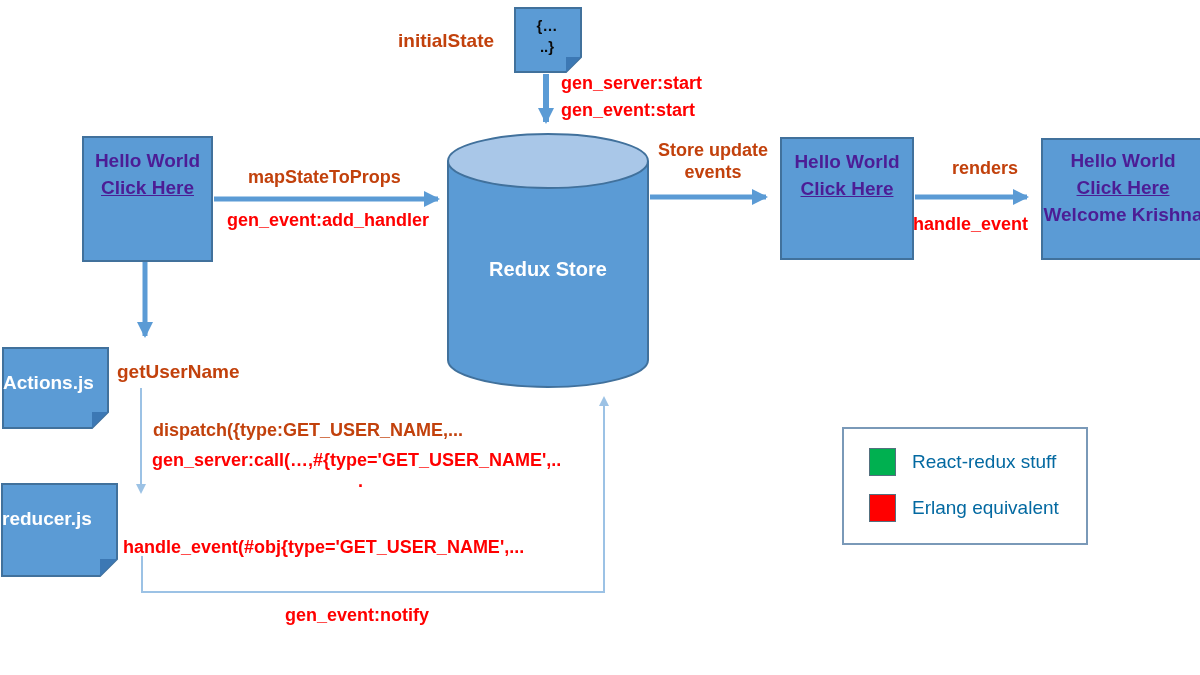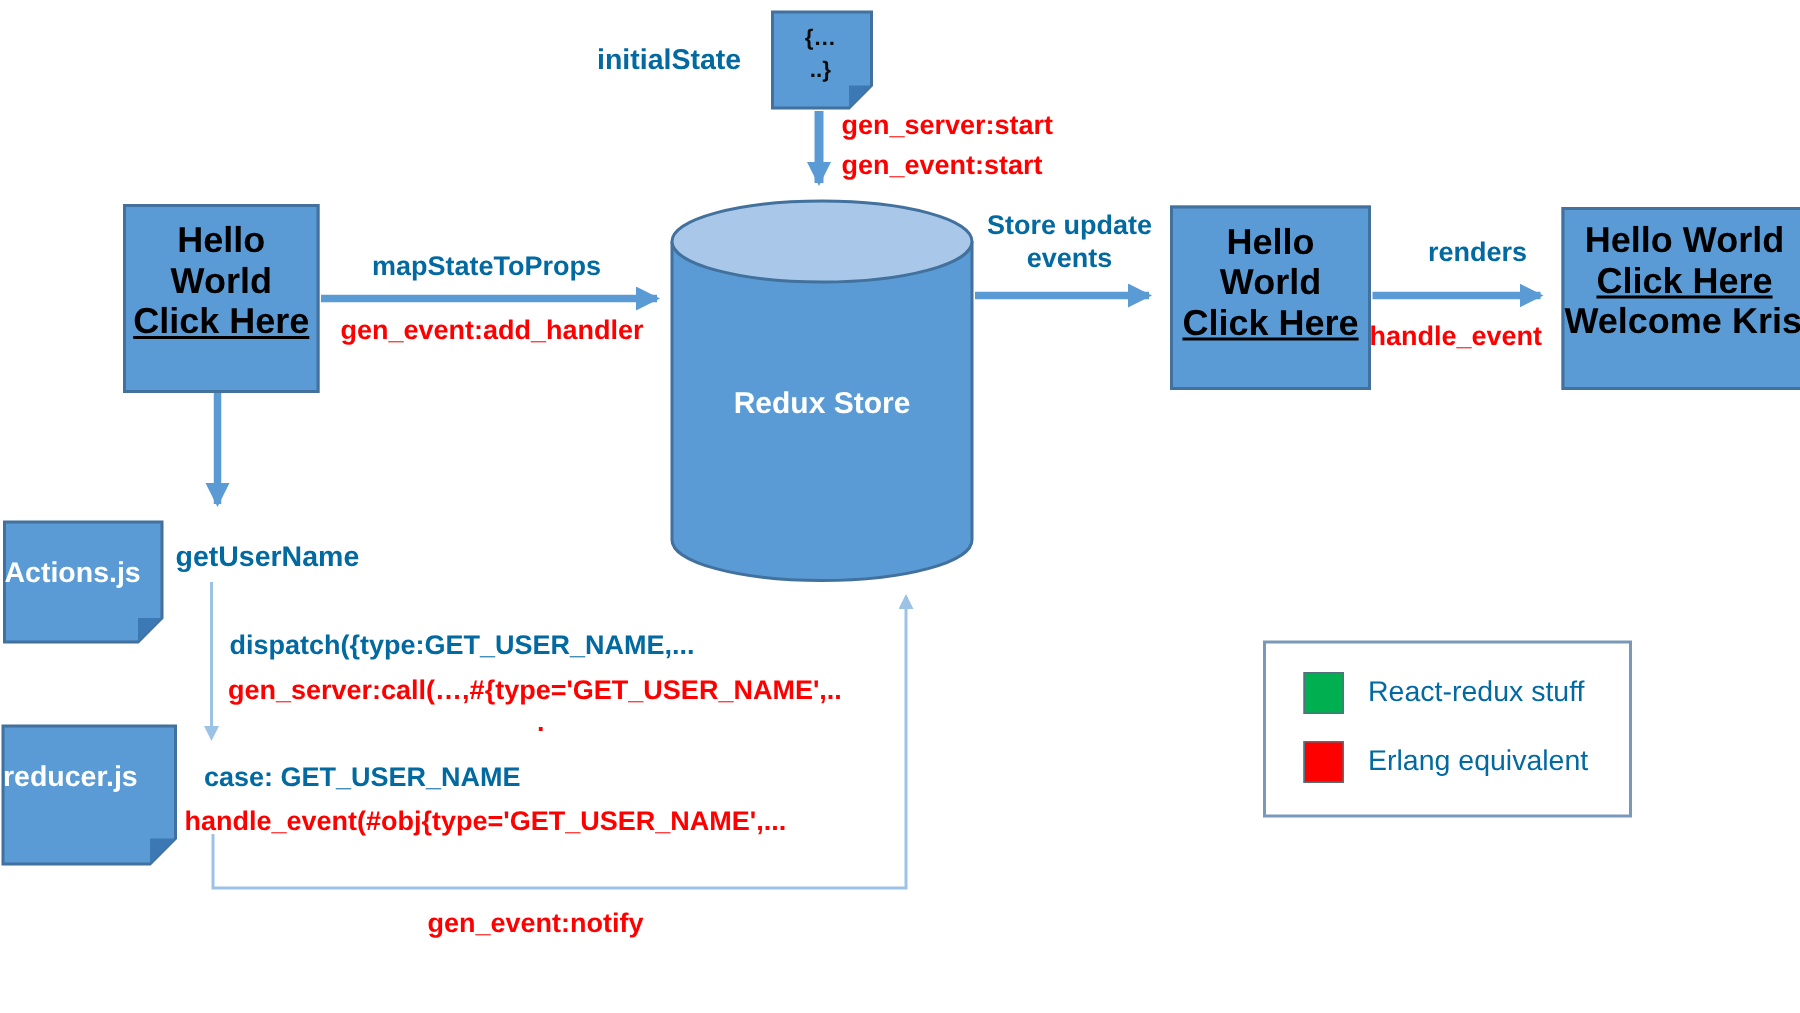--- a/index.html
+++ b/index.html
@@ -1,23 +1,23 @@
 <!DOCTYPE html>
 <html><head>
 <meta charset="utf-8">
 <style>
   html,body{margin:0;padding:0;background:#fff;}
   .stage{position:relative;width:1200px;height:675px;overflow:hidden;background:#ffffff;
          font-family:"Liberation Sans",sans-serif;}
   .layer{position:absolute;left:0;top:0;width:1200px;height:675px;}
   .lbl{position:absolute;font-size:18px;font-weight:700;line-height:1.22;white-space:nowrap;}
-  .green{color:#0369a1;}
+  .green{color:#c2410c;}
   .red{color:#FF0000;}
   .box{position:absolute;box-sizing:border-box;background:#5B9BD5;border:2px solid #41719C;
-       color:#000000;font-weight:700;font-size:24px;text-align:center;padding-top:9px;line-height:27px;}
+       color:#4c1d95;font-weight:700;font-size:19px;text-align:center;padding-top:9px;line-height:27px;}
   .link{text-decoration:underline;}
   .note-lbl{position:absolute;color:#ffffff;font-weight:700;font-size:19px;text-align:left;}
   .note-code{position:absolute;color:#0b0b0b;font-weight:700;font-size:15px;text-align:center;line-height:21px;}
   .store-lbl{position:absolute;color:#ffffff;font-weight:700;font-size:20px;text-align:center;}
   .center{text-align:center;}
   .legend{position:absolute;left:842px;top:427px;width:246px;height:118px;box-sizing:border-box;
           background:#ffffff;border:2px solid #7A99B8;padding:18px 0 0 25px;}
   .legend-row{display:flex;align-items:center;gap:16px;height:30px;margin-bottom:16px;}
   .swatch{width:27px;height:28px;border:1px solid #54707f;box-sizing:border-box;}
   .legend-label{font-size:19px;color:#0369a1;font-weight:400;}
@@ -97,21 +97,20 @@
   </div>
 
   <div class="note-lbl" style="left:3px;top:372px;width:105px;">Actions.js</div>
   <div class="lbl green" style="left:117px;top:360px;font-size:19px;">getUserName</div>
 
   <div class="lbl green" style="left:153px;top:420px;">dispatch({type:GET_USER_NAME,...</div>
   <div class="lbl red" style="left:152px;top:450px;">gen_server:call(…,#{type='GET_USER_NAME',..</div>
   <div class="lbl red" style="left:358px;top:471px;">.</div>
 
   <div class="note-lbl" style="left:2px;top:508px;width:91px;">reducer.js</div>
-  <div class="lbl green" style="left:136px;top:508px;">case: GET_USER_NAME</div>
   <div class="lbl red" style="left:123px;top:537px;">handle_event(#obj{type='GET_USER_NAME',...</div>
 
   <div class="lbl red" style="left:285px;top:605px;">gen_event:notify</div>
 
   <div class="legend">
     <div class="legend-row">
       <div class="swatch" style="background-color: rgb(0, 176, 80);"></div>
       <div class="legend-label">React-redux stuff</div>
     </div>
     <div class="legend-row">

